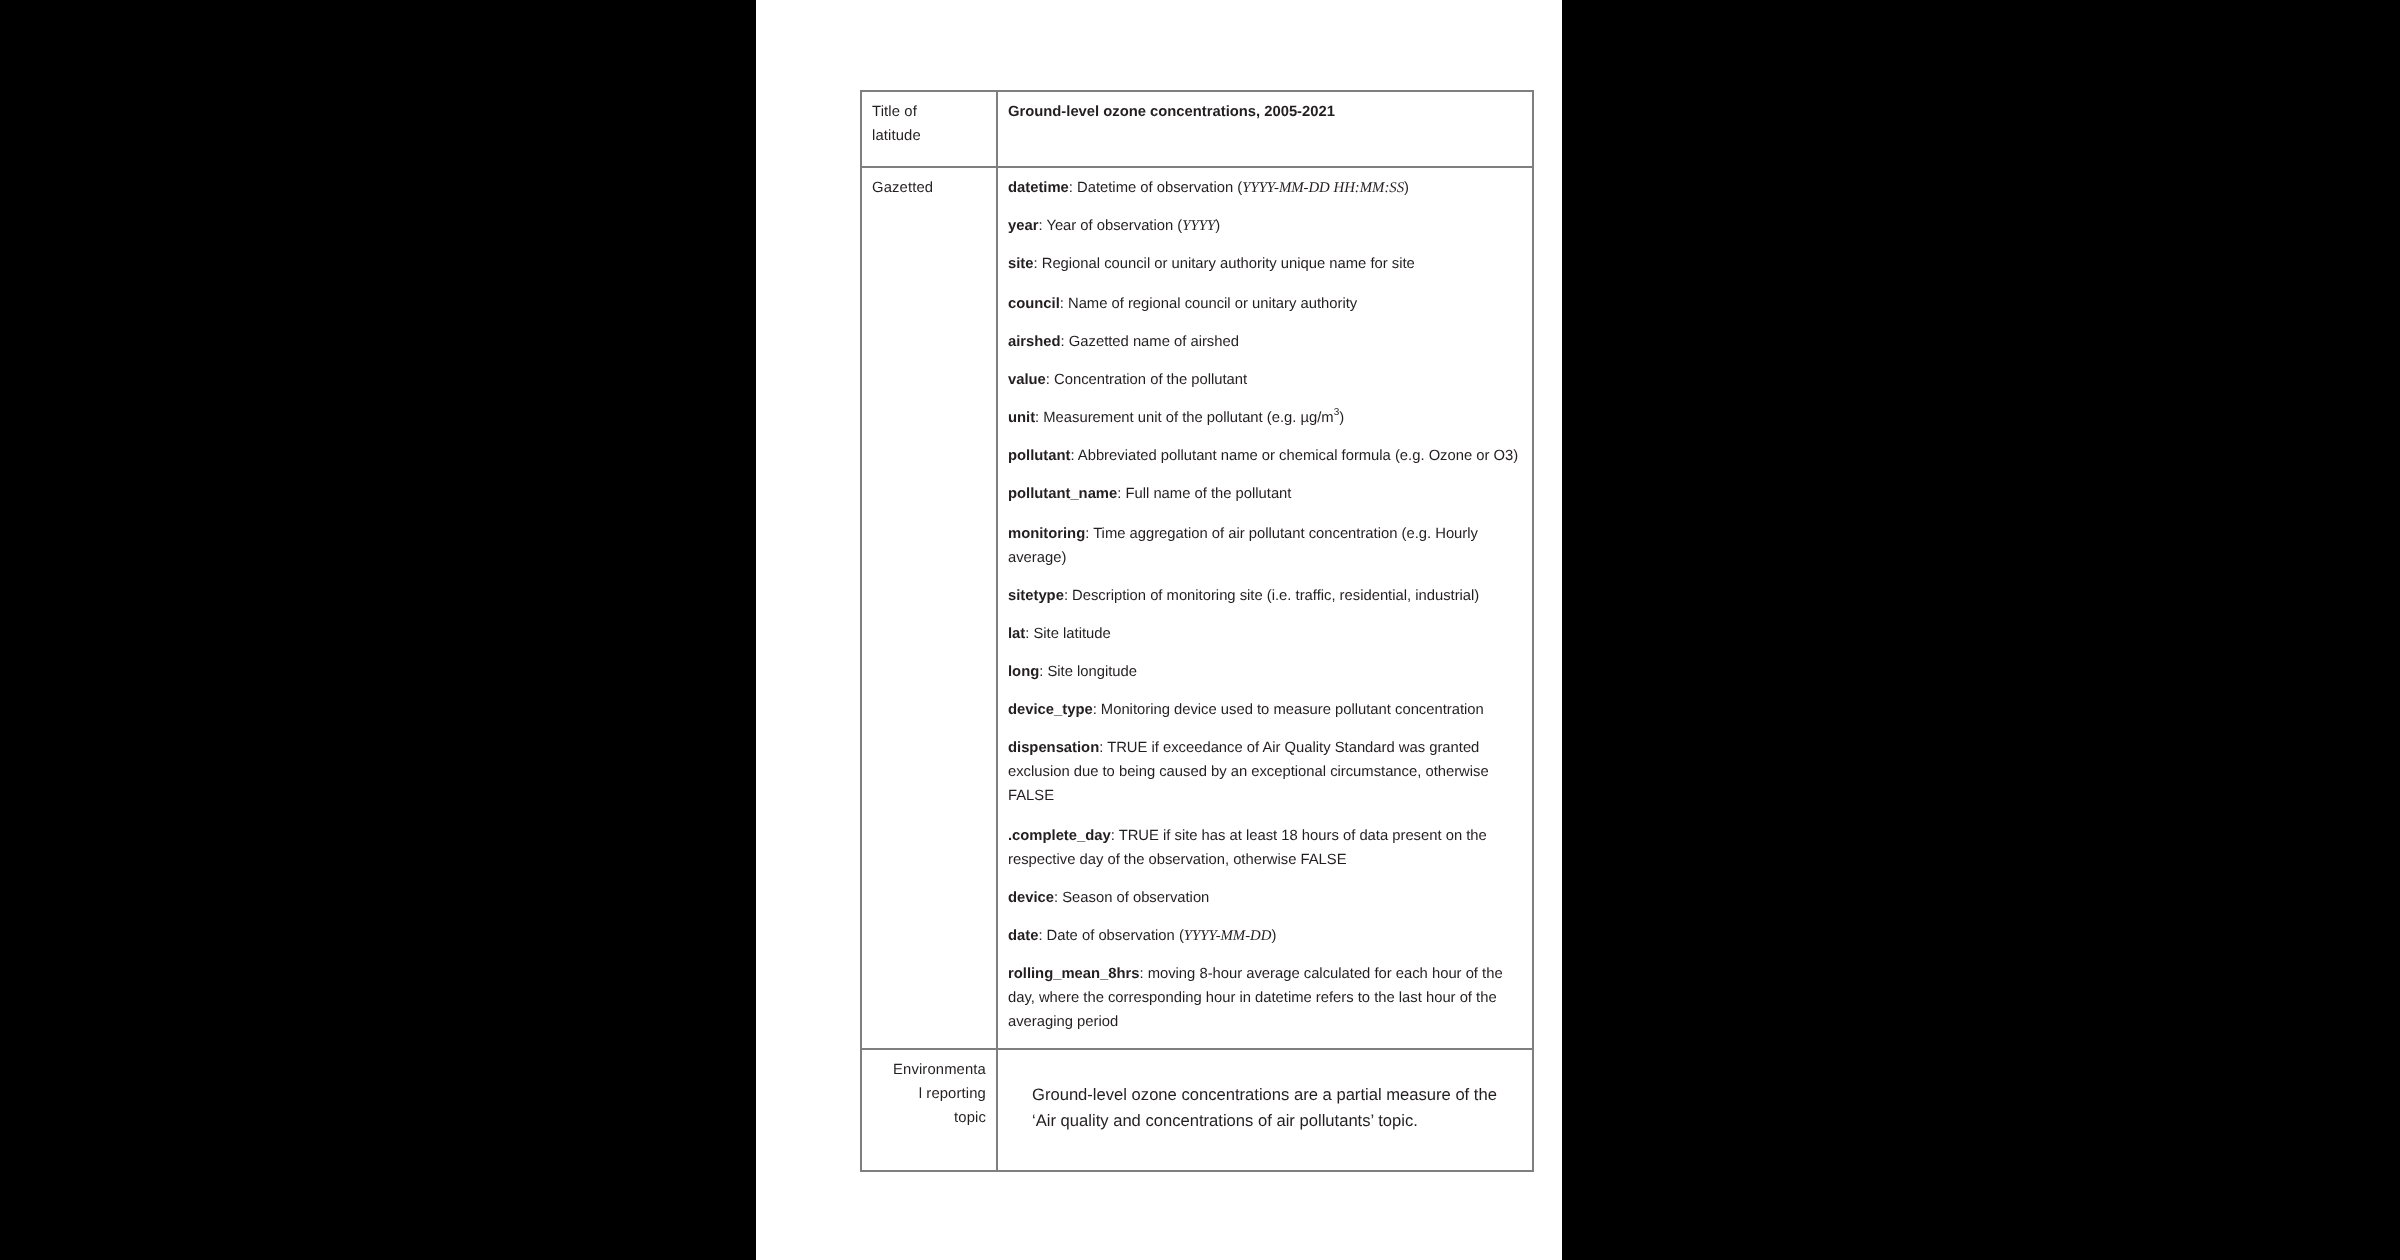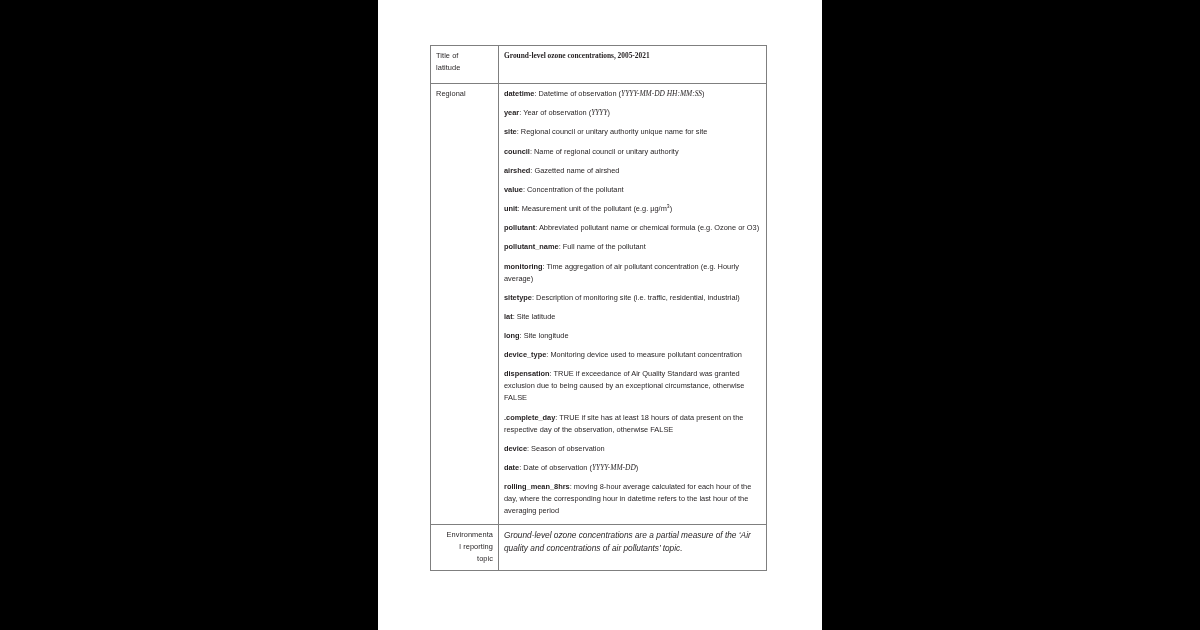--- a/index.html
+++ b/index.html
@@ -12,21 +12,21 @@
     height: 630px;
     position: relative;
     overflow: hidden;
     font-family: "Liberation Sans", sans-serif;
   }
   
   #page-sheet {
     position: absolute;
     left: 378px;
     top: 0;
-    width: 444px;
+    width: 403px;
     height: 630px;
     background: #ffffff;
   }
   #doc-table {
     position: absolute;
     left: 52px;   
     top: 45px;
     width: 337px; 
     border-collapse: collapse;
     table-layout: fixed;
@@ -45,21 +45,20 @@
     letter-spacing: 0.01em;
   }
   td.body-cell {
     font-size: 7.4px;
     line-height: 1.62;
   }
   .title-text {
     font-weight: bold;
     font-size: 7.4px;
     line-height: 1.62;
-    font-family: Liberation Serif, serif;
   }
   .title-cell-body {
     height: 28px;
   }
   .var-entry {
     margin: 0 0 7.2px 0;
     font-size: 7.4px;
     line-height: 1.62;
   }
   .var-entry:last-child {
@@ -74,22 +73,21 @@
     font-family: Liberation Serif, serif;
   }
   sup {
     font-size: 68%;
     vertical-align: super;
     line-height: 0;
   }
   .topic-text {
     font-size: 8.3px;
     line-height: 1.62;
-    margin: 0;
-    font-style: italic;
+    margin: 12px;
   }
   .label-topic {
     font-size: 7.4px;
     line-height: 1.62;
     text-align: right;
   }
   .label-wrapline {
     display: block;
   }
 </style>
@@ -106,21 +104,21 @@
           <span class="label-wrapline">Title of</span>
           <span class="label-wrapline">latitude</span>
         </td>
         <td class="body-cell title-cell-body">
           <div class="title-text">Ground-level ozone concentrations, 2005-2021</div>
         </td>
       </tr>
 
       <tr>
         <td class="label-cell">
-          <span class="label-wrapline">Regional</span>
+          <span class="label-wrapline">Gazetted</span>
         </td>
         <td class="body-cell">
           <div id="variables-list">
               <p class="var-entry"><b>datetime</b>: Datetime of observation (<i>YYYY-MM-DD HH:MM:SS</i>)</p>
               <p class="var-entry"><b>year</b>: Year of observation (<i>YYYY</i>)</p>
               <p class="var-entry"><b>site</b>: Regional council or unitary authority unique name for site</p>
               <p class="var-entry"><b>council</b>: Name of regional council or unitary authority</p>
               <p class="var-entry"><b>airshed</b>: Gazetted name of airshed</p>
               <p class="var-entry"><b>value</b>: Concentration of the pollutant</p>
               <p class="var-entry"><b>unit</b>:  Measurement unit of the pollutant (e.g. µg/m<sup>3</sup>)</p>

